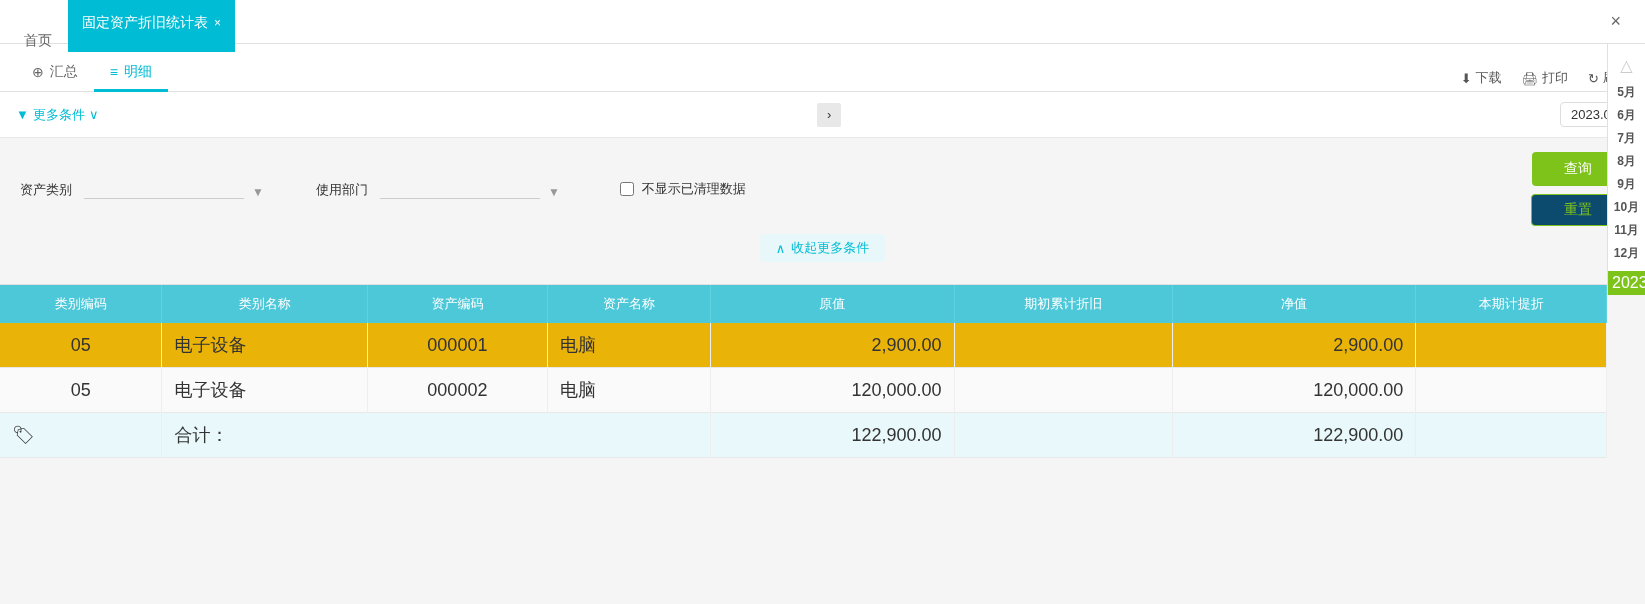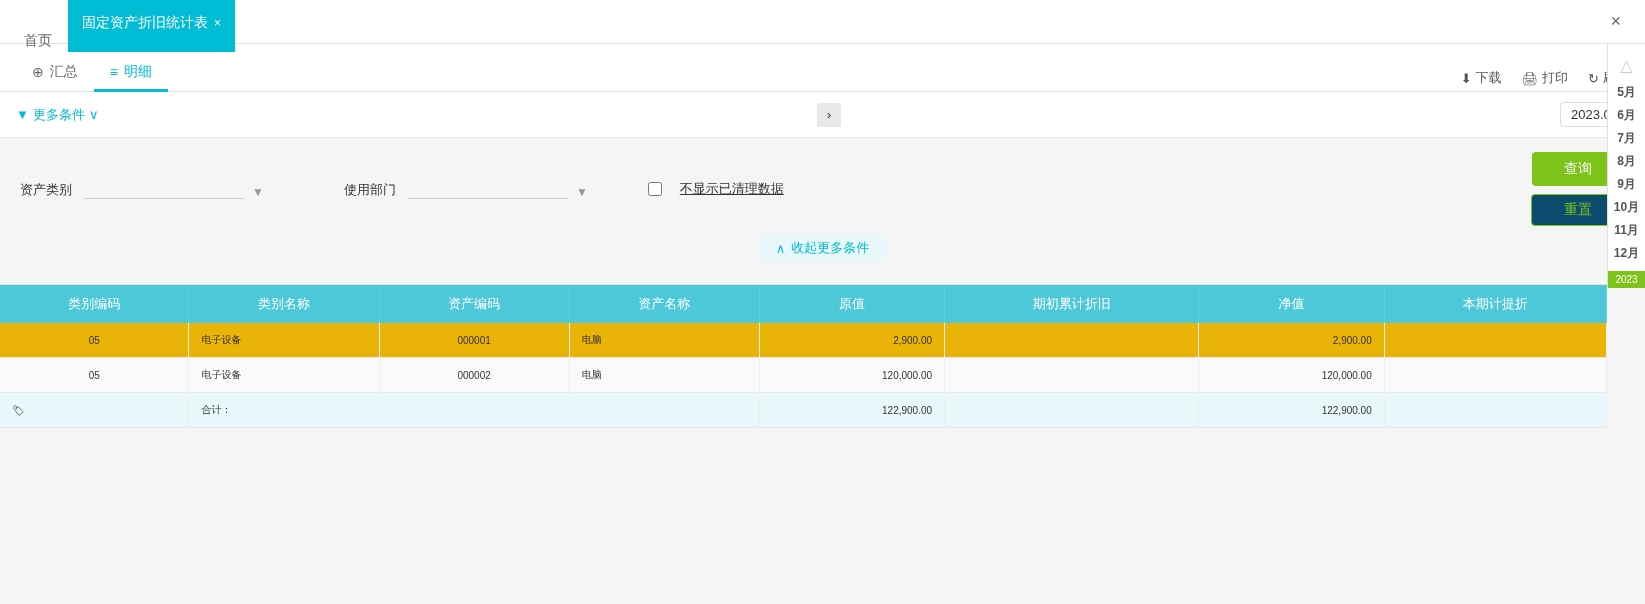--- a/index.html
+++ b/index.html
@@ -64,21 +64,21 @@
       background: #f5f5f5; padding: 14px 20px; border-bottom: 1px solid #e0e0e0;
     }
     .filter-row { display: flex; align-items: center; gap: 20px; flex-wrap: wrap; }
     .filter-field { display: flex; align-items: flex-end; gap: 12px; }
     .filter-label { color: #333; font-size: 13px; min-width: 52px; }
     .filter-input {
       width: 160px; border: none; border-bottom: 1px solid #ccc;
       background: transparent; outline: none; padding: 2px 4px; font-size: 13px;
     }
     .filter-dropdown { font-size: 12px; color: #999; margin-left: -4px; }
-    .checkbox-wrap { display: flex; align-items: center; gap: 18px; margin-left: 40px; text-decoration: underline; }
+    .checkbox-wrap { display: flex; align-items: center; gap: 8px; margin-left: 40px; }
     .checkbox-wrap input { width: 14px; height: 14px; cursor: pointer; }
     .action-buttons { margin-left: auto; display: flex; flex-direction: column; gap: 8px; align-items: center; }
     .btn-query {
       background: #7dc31a; color: #fff; border: none; border-radius: 4px;
       padding: 8px 32px; font-size: 14px; cursor: pointer; min-width: 90px;
     }
     .btn-reset {
       background: #0c4a6e; color: #7dc31a; border: 1px solid #7dc31a; border-radius: 4px;
       padding: 6px 32px; font-size: 14px; cursor: pointer; min-width: 90px;
     }
@@ -95,38 +95,38 @@
     .table-wrap { background: #eab308; overflow: auto; }
     table { width: 100%; border-collapse: collapse; }
     thead tr { background: #4dc8d8; color: #fff; }
     thead th {
       padding: 10px 12px; text-align: center; font-weight: normal;
       font-size: 13px; white-space: nowrap; border-right: 1px solid #5ed3e0;
     }
     tbody tr { border-bottom: 1px solid #e8e8e8; }
     tbody tr:nth-child(even) { background: #fafafa; }
     tbody tr:last-child { background: #e8f8fb; }
-    tbody td { padding: 10px 12px; font-size: 10px; white-space: nowrap; border-right: 1px solid #eee; }
+    tbody td { padding: 10px 12px; font-size: 18px; white-space: nowrap; border-right: 1px solid #eee; }
     .text-right { text-align: right; }
     .text-center { text-align: center; }
     .total-row td { color: #333; }
 
     
     .right-sidebar {
       position: fixed; right: 0; top: 44px; width: 38px;
       background: #fff; border-left: 1px solid #e0e0e0;
       display: flex; flex-direction: column; align-items: center;
       padding-top: 8px; gap: 2px;
     }
     .month-item {
       font-size: 12px; color: #555; padding: 3px 4px; cursor: pointer;
       width: 100%; text-align: center; font-weight: bold;
     }
     .year-badge {
-      background: #7dc31a; color: #fff; font-size: 10px;
+      background: #7dc31a; color: #fff; font-size: 16px;
       padding: 3px 4px; width: 100%; text-align: center; margin-top: 4px;
     }
     .scroll-up { font-size: 16px; color: #ccc; cursor: pointer; padding: 4px; }
   </style>
 </head>
 <body>
 
 <div class="top-nav">
   <span class="nav-home">首页</span>
   <div class="nav-tab">
@@ -171,21 +171,21 @@
   <div class="date-display">2023.01</div>
 </div>
 
 <div class="filter-area">
   <div class="filter-row">
     <div class="filter-field">
       <span class="filter-label">资产类别</span>
       <input class="filter-input" type="text" style="">
       <span class="filter-dropdown">▼</span>
     </div>
-    <div class="filter-field" style="margin-left:60px;">
+    <div class="filter-field" style="margin-left:32px;">
       <span class="filter-label">使用部门</span>
       <input class="filter-input" type="text" style="">
       <span class="filter-dropdown">▼</span>
     </div>
     <div class="checkbox-wrap">
       <input type="checkbox" style="">
       <span>不显示已清理数据</span>
     </div>
     <div class="action-buttons">
       <button class="btn-query">查询</button>

